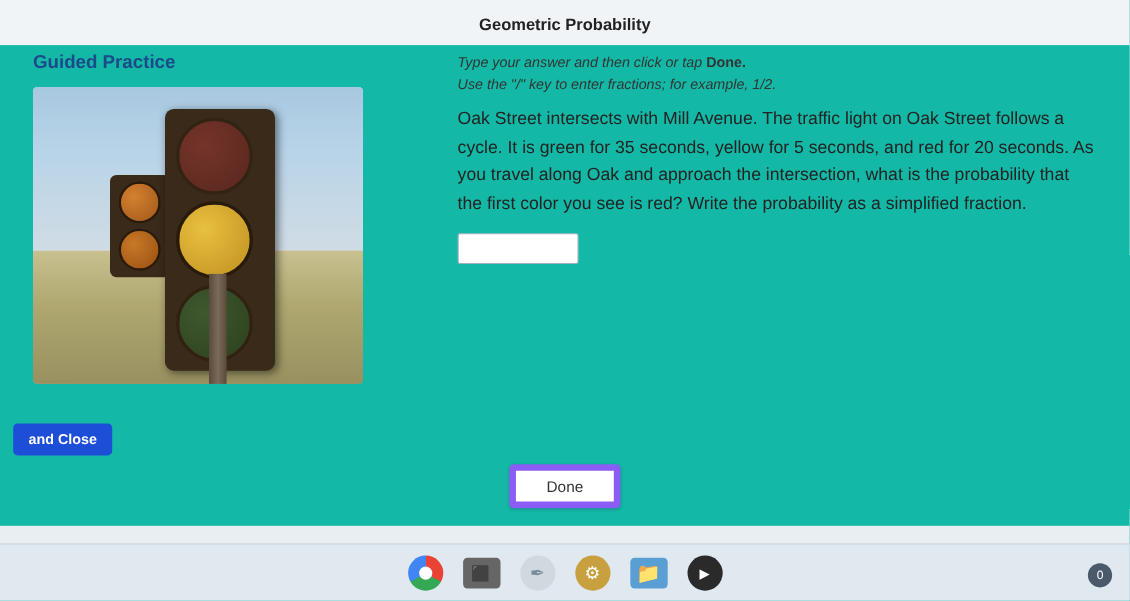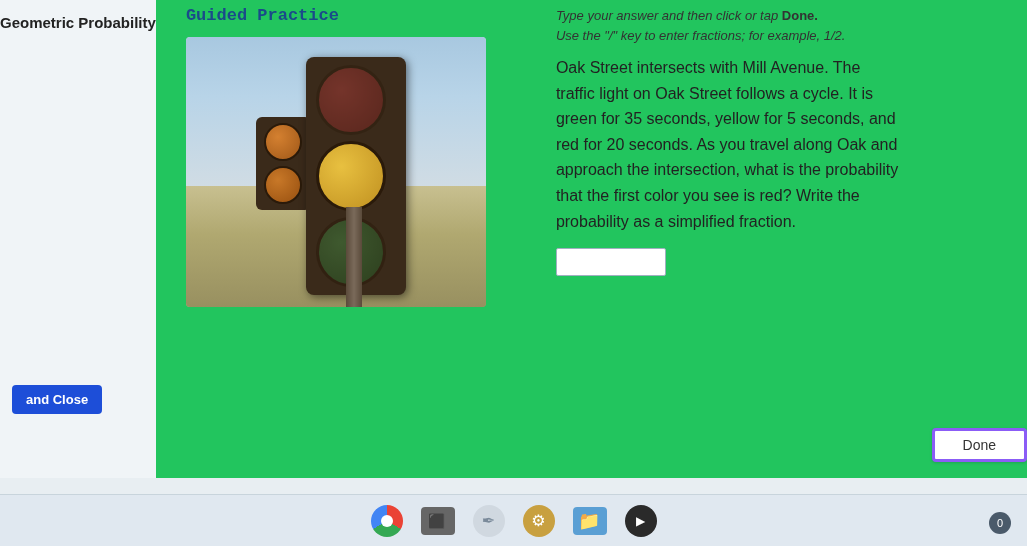--- a/index.html
+++ b/index.html
@@ -9,23 +9,23 @@
       background: #e8eef2;
       width: 1027px;
       height: 546px;
       overflow: hidden;
       display: flex;
       flex-direction: column;
     }
 
     .main-content {
       flex: 1;
-      background: #22c55e;
-      display: flex;
-      flex-direction: row;
+      background: #14b8a6;
+      display: flex;
+      flex-direction: column;
       padding: 0;
     }
 
     .page-title-bar {
       text-align: center;
       padding: 14px 0 10px;
       font-weight: bold;
       font-size: 15px;
       color: #222;
       background: #f0f4f7;
@@ -36,21 +36,20 @@
       flex: 1;
       padding: 0 30px 0 30px;
       gap: 30px;
     }
 
     .left-panel {
       display: flex;
       flex-direction: column;
       width: 340px;
       flex-shrink: 0;
-      font-family: Liberation Mono, monospace;
     }
 
     .guided-practice-label {
       font-weight: bold;
       font-size: 17px;
       color: #1a4a8a;
       margin-bottom: 12px;
       margin-top: 6px;
     }
 
@@ -134,20 +133,21 @@
       width: 16px;
       height: 100px;
       background: linear-gradient(90deg, #5a4a3a, #7a6a5a, #5a4a3a);
     }
 
     .right-panel {
       flex: 1;
       display: flex;
       flex-direction: column;
       padding-top: 6px;
+      margin-left: 16px;
     }
 
     .instruction-text {
       font-style: italic;
       font-size: 13px;
       color: #333;
       margin-bottom: 10px;
       line-height: 1.5;
     }
 
@@ -176,21 +176,21 @@
 
     .done-button-container {
       display: flex;
       justify-content: center;
       margin-top: auto;
       padding-bottom: 16px;
     }
 
     .done-button {
       background: #fff;
-      border: 3px solid #8b5cf6;
+      border: 6px solid #8b5cf6;
       border-radius: 4px;
       padding: 6px 28px;
       font-size: 14px;
       color: #333;
       cursor: pointer;
       box-shadow: 0 1px 3px rgba(0,0,0,0.15);
     }
 
     .save-close-button {
       position: absolute;

